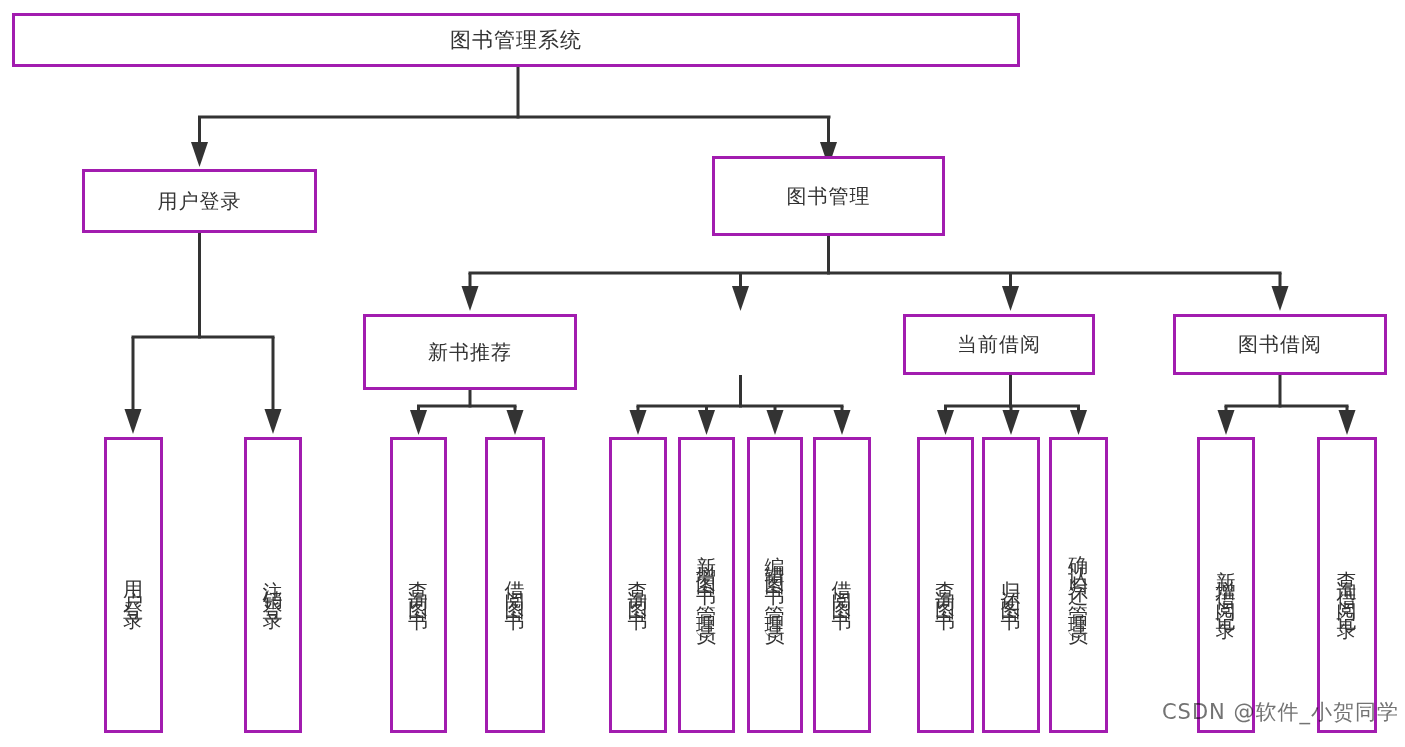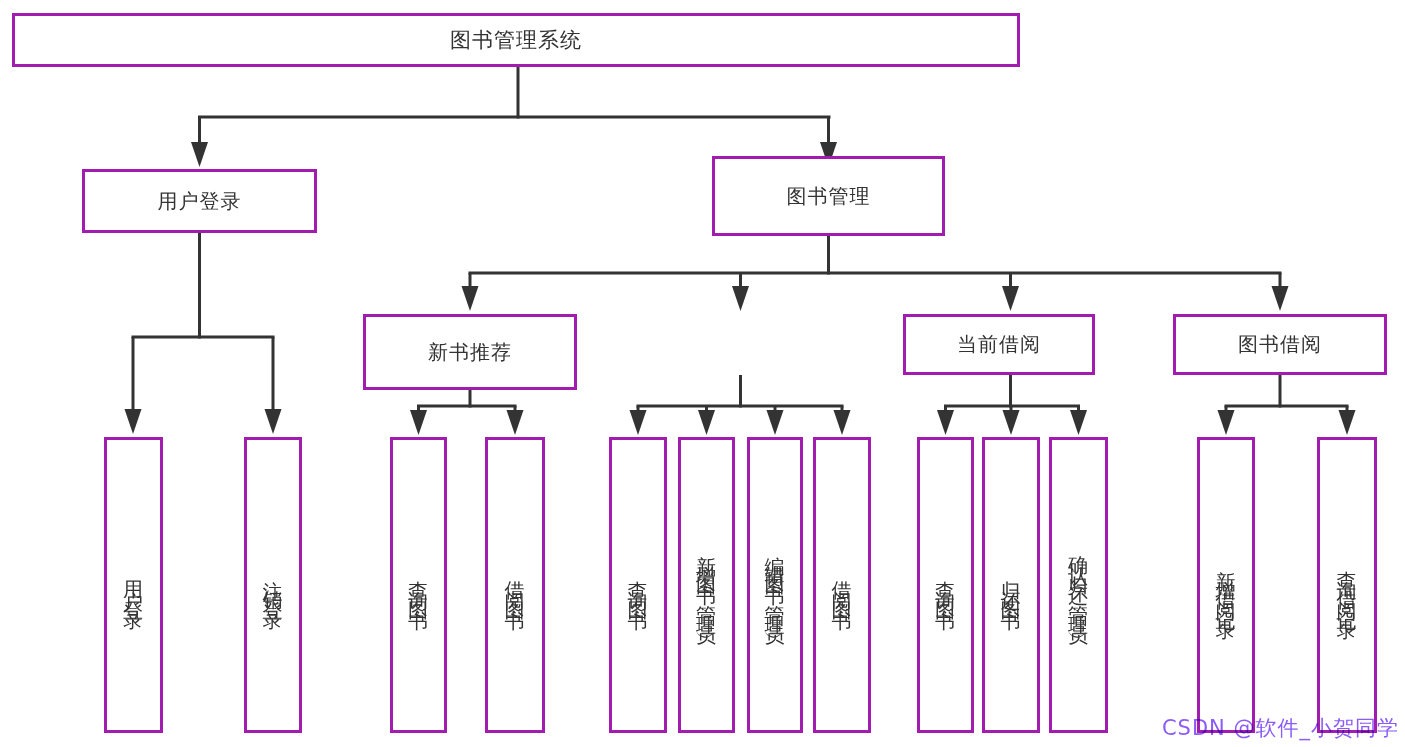--- a/index.html
+++ b/index.html
@@ -60,23 +60,23 @@
   .lf-7  { left: 813px;  width: 58px; }
   .lf-8  { left: 917px;  width: 57px; }
   .lf-9  { left: 982px;  width: 58px; }
   .lf-10 { left: 1049px; width: 59px; }
   .lf-11 { left: 1197px; width: 58px; }
   .lf-12 { left: 1317px; width: 60px; }
 
   .watermark {
     position: absolute;
     right: 6px;
-    bottom: 5px;
+    bottom: 21px;
     font-size: 21px;
-    color: #8b5cf6;
+    color: #737373;
     letter-spacing: 1px;
     z-index: 5;
     mix-blend-mode: multiply;
   }
 </style>
 </head>
 <body>
 
 <div class="canvas">
 

